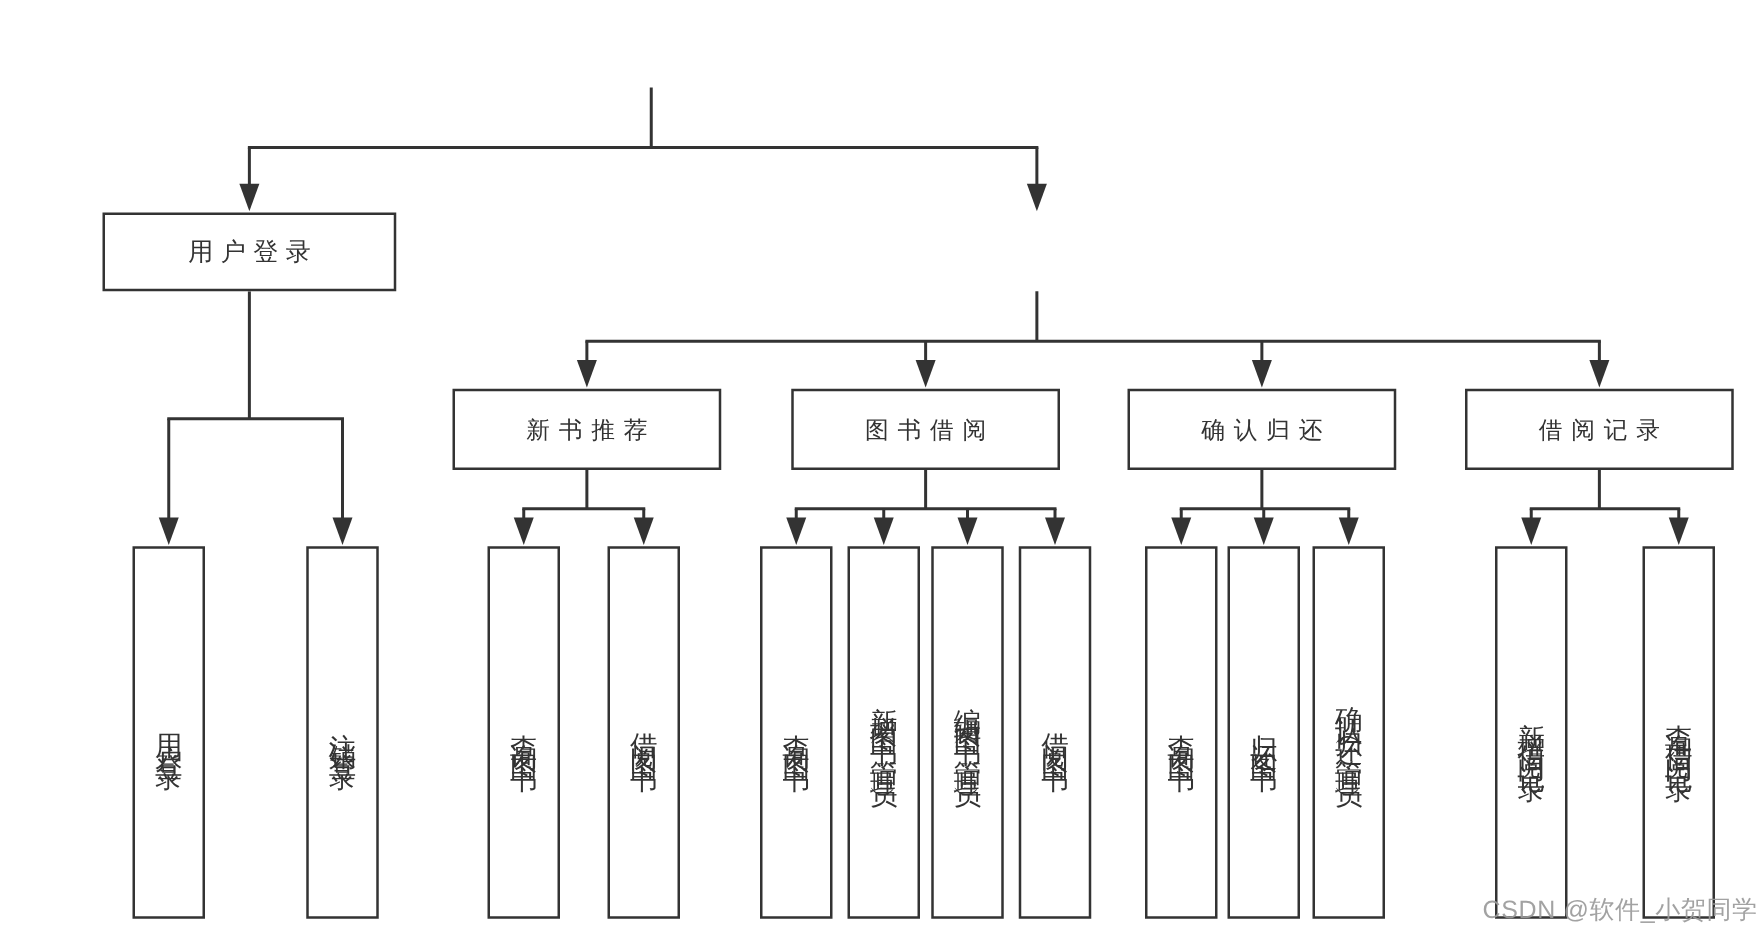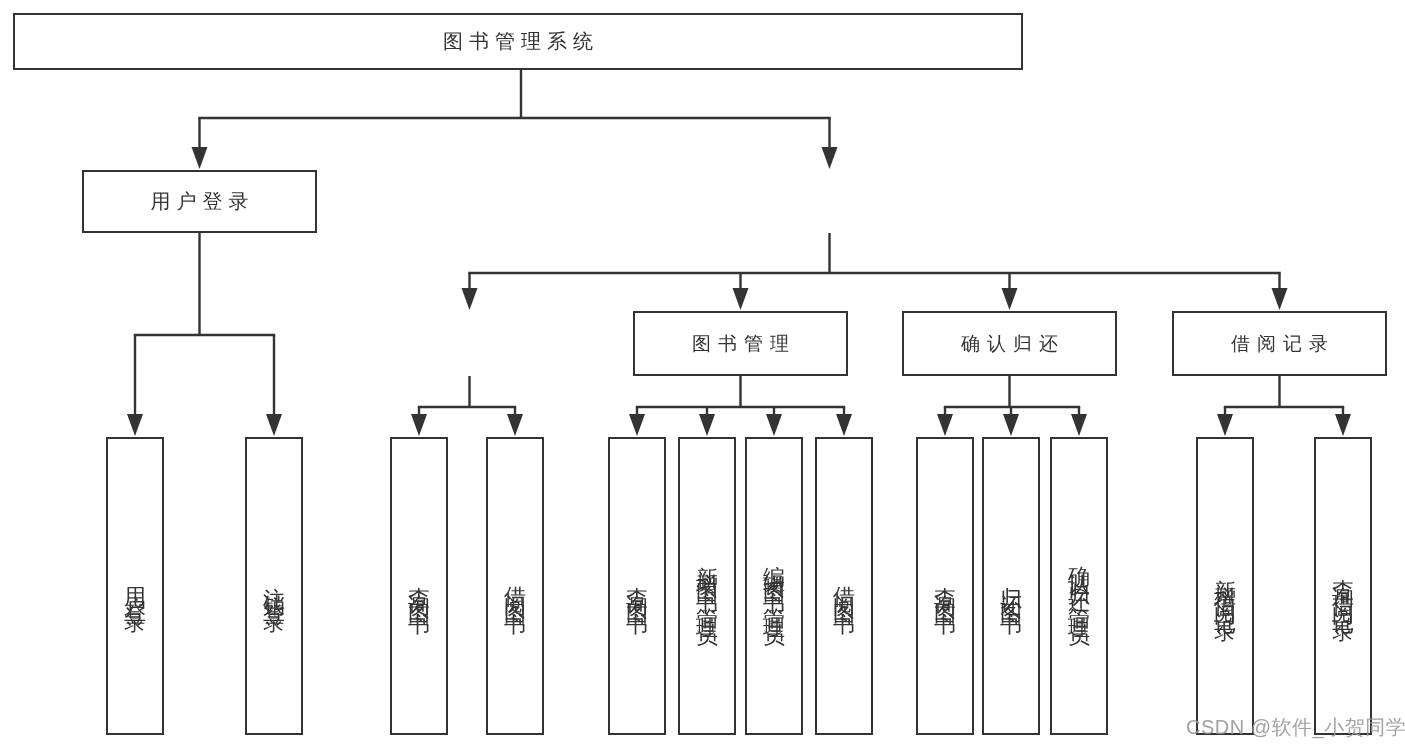--- a/index.html
+++ b/index.html
@@ -99,30 +99,30 @@
       <line x1="1079" y1="407" x2="1079" y2="418" stroke="#333333" stroke-width="2.4"></line>
       <polygon points="1071,414 1087,414 1079,436" fill="#333333"></polygon>
       <line x1="1279.5" y1="376" x2="1279.5" y2="407" stroke="#333333" stroke-width="2.4"></line>
       <line x1="1223.8" y1="407" x2="1344.2" y2="407" stroke="#333333" stroke-width="2.4"></line>
       <line x1="1225" y1="407" x2="1225" y2="418" stroke="#333333" stroke-width="2.4"></line>
       <polygon points="1217,414 1233,414 1225,436" fill="#333333"></polygon>
       <line x1="1343" y1="407" x2="1343" y2="418" stroke="#333333" stroke-width="2.4"></line>
       <polygon points="1335,414 1351,414 1343,436" fill="#333333"></polygon>
     </svg>
 
-  <div class="node" style="left:13px;top:13px;width:1010px;height:57px">
-    <span class="htext">图书管理系统</span>
-  </div>
 
   <div class="node" style="left:82px;top:170px;width:235px;height:63px">
     <span class="htext">用户登录</span>
   </div>
 
+  <div class="node lv3" style="left:362px;top:311px;width:215px;height:65px">
+    <span class="htext">新书推荐</span>
+  </div>
   <div class="node lv3" style="left:633px;top:311px;width:215px;height:65px">
-    <span class="htext">图书管理</span>
+    <span class="htext">图书借阅</span>
   </div>
   <div class="node lv3" style="left:902px;top:311px;width:215px;height:65px">
     <span class="htext">确认归还</span>
   </div>
   <div class="node lv3" style="left:1172px;top:311px;width:215px;height:65px">
     <span class="htext">借阅记录</span>
   </div>
 
   <div class="node" style="left:106px;top:437px;width:58px;height:298px">
     <span class="vtext">用户登录</span>

